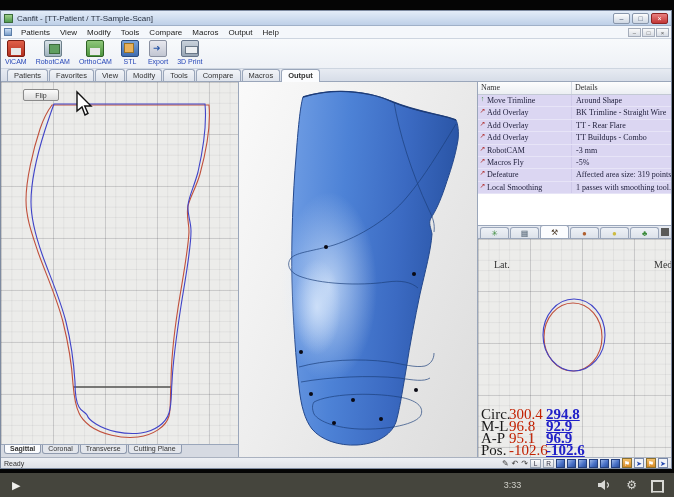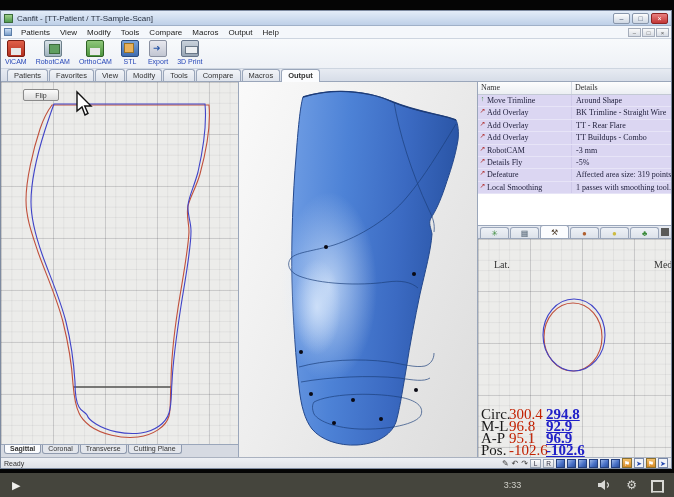--- a/index.html
+++ b/index.html
@@ -304,21 +304,21 @@
             <span class="op-name">Add Overlay</span>
             <span class="op-det">TT Buildups - Combo</span>
           </div>
           <div class="op-row">
             <span class="op-ic">↗</span>
             <span class="op-name">RobotCAM</span>
             <span class="op-det">-3 mm</span>
           </div>
           <div class="op-row">
             <span class="op-ic">↗</span>
-            <span class="op-name">Details Fly</span>
+            <span class="op-name">Macros Fly</span>
             <span class="op-det">-5%</span>
           </div>
           <div class="op-row">
             <span class="op-ic">↗</span>
             <span class="op-name">Defeature</span>
             <span class="op-det">Affected area size: 319 points</span>
           </div>
           <div class="op-row">
             <span class="op-ic">↗</span>
             <span class="op-name">Local Smoothing</span>

